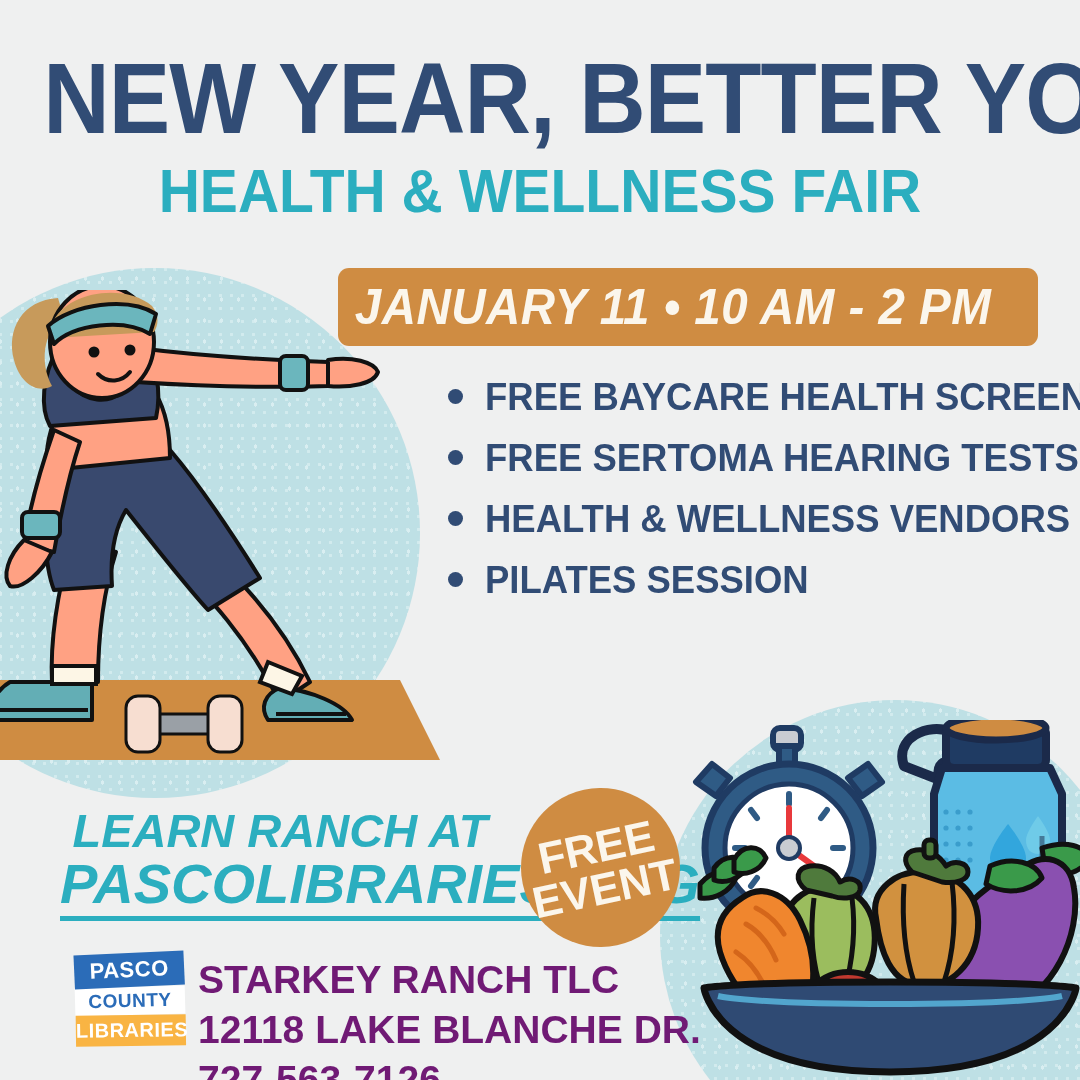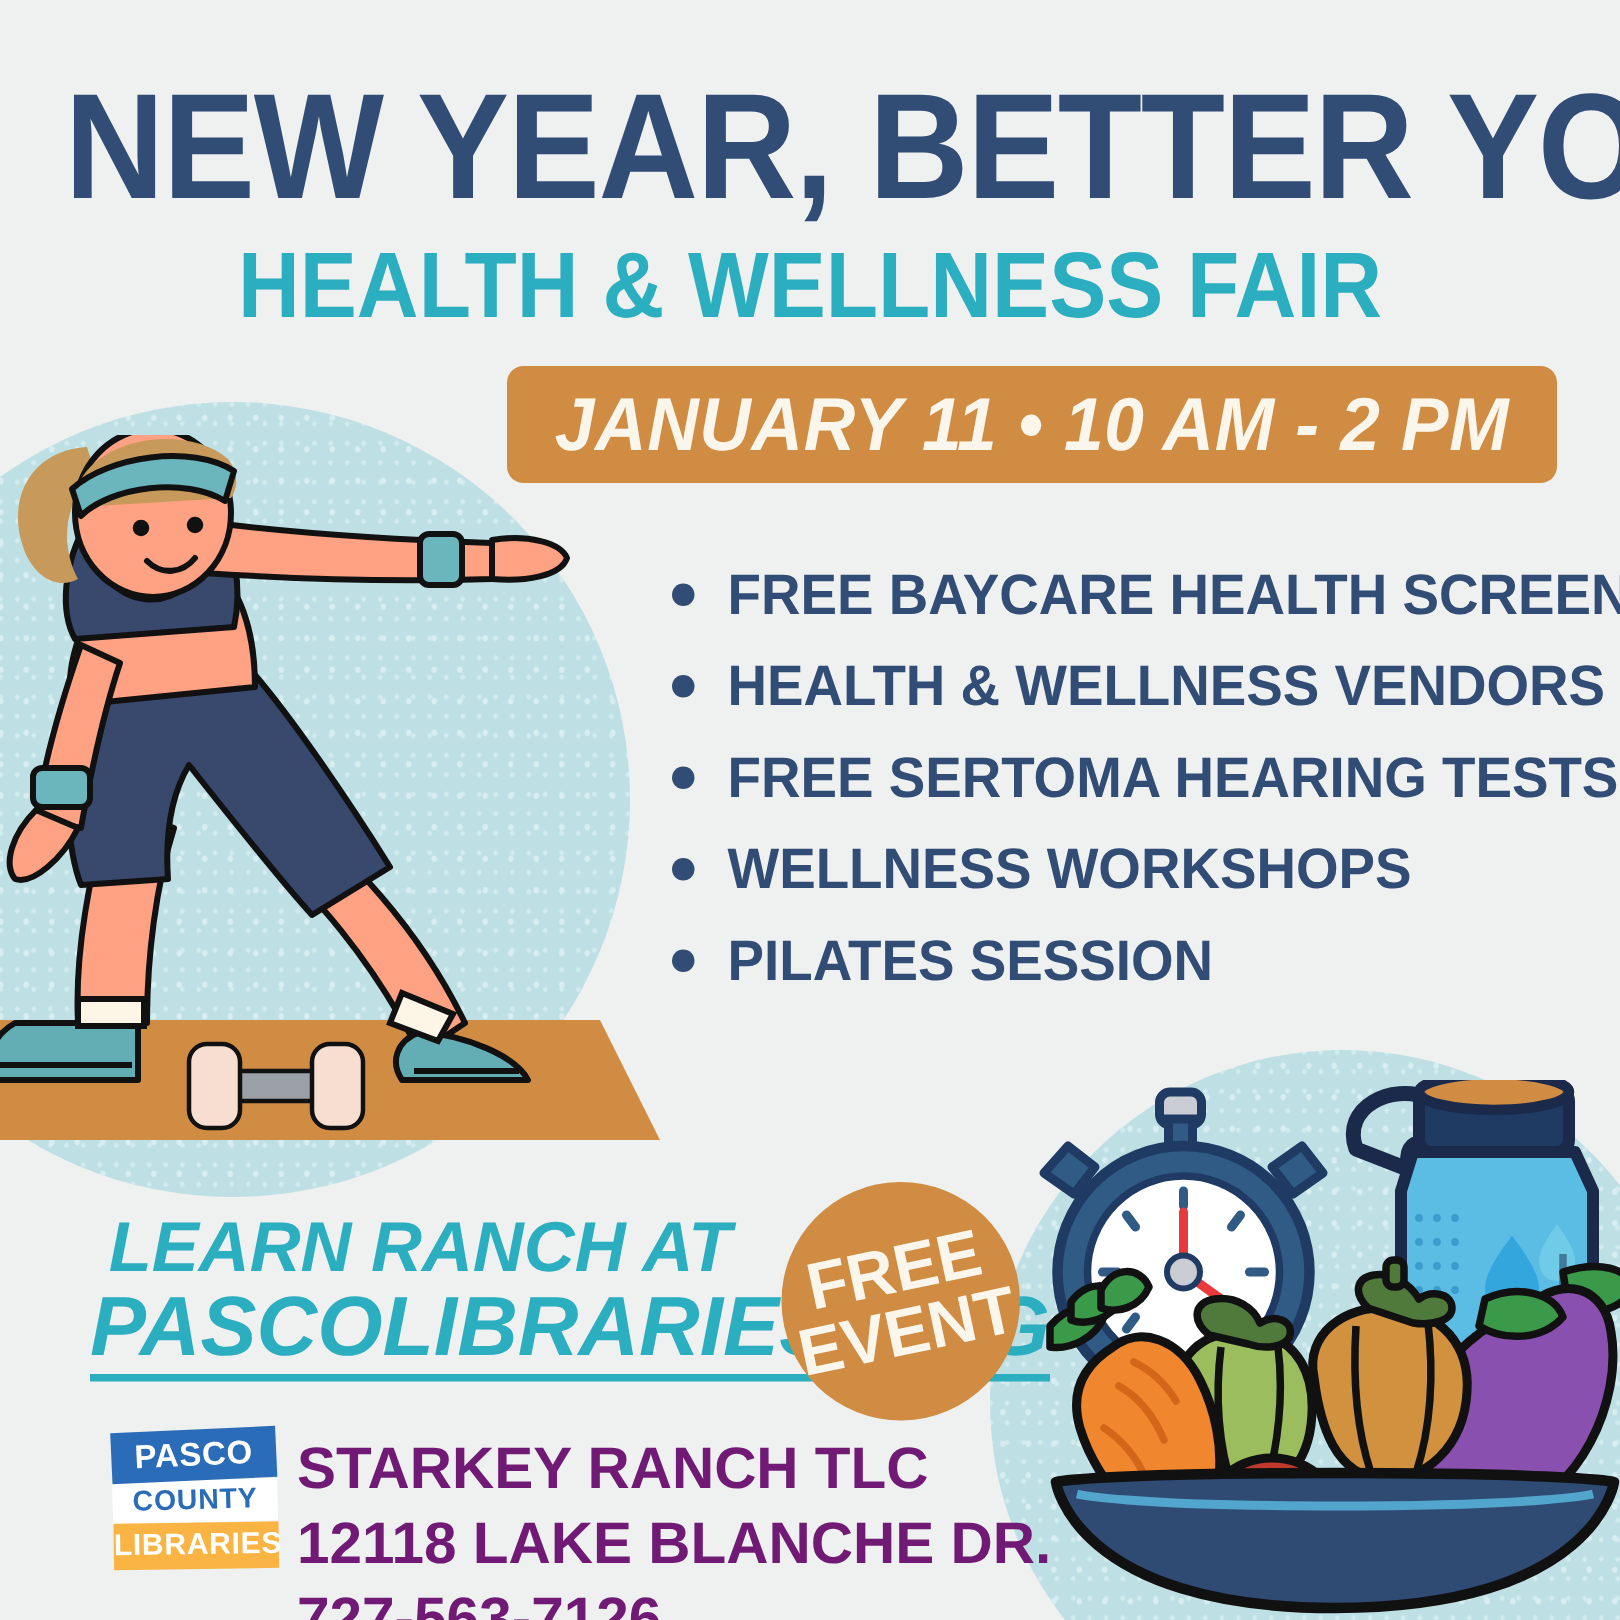--- a/index.html
+++ b/index.html
@@ -24,23 +24,23 @@
     position:absolute;left:0;top:160px;width:1080px;text-align:center;
     font-family:"Liberation Sans Narrow","Liberation Sans",sans-serif;
     font-weight:bold;font-size:62px;line-height:1;
     color:#2baebf;letter-spacing:0px;
     transform:scaleX(.92);transform-origin:center top;
     white-space:nowrap;
   }
 
   
   .date-banner{
-    position:absolute;left:338px;top:244px;width:700px;height:78px;
+    position:absolute;left:338px;top:268px;width:700px;height:78px;
     background:#cf8c42;border-radius:11px;
-    display:flex;align-items:center;justify-content:center;
+    display:flex;align-items:center;
   }
   .date-banner .txt{
     font-family:"Liberation Sans Narrow","Liberation Sans",sans-serif;
     font-weight:bold;font-style:italic;font-size:50px;
     color:#fbf6ec;letter-spacing:.5px;white-space:nowrap;
     transform:scaleX(.95);
   }
 
   
   .bullets{position:absolute;left:448px;top:366px;width:620px;}
@@ -272,29 +272,25 @@
     <div class="txt">JANUARY 11 • 10 AM - 2 PM</div>
   </div>
 
   <div class="bullets">
     <div class="bullet-row">
       <span class="bullet-dot"></span>
       <span class="bullet-label">FREE BAYCARE HEALTH SCREENINGS</span>
     </div>
     <div class="bullet-row">
       <span class="bullet-dot"></span>
-      <span class="bullet-label">HEALTH &amp; WELLNESS VENDORS</span>
-    </div>
-    <div class="bullet-row">
-      <span class="bullet-dot"></span>
       <span class="bullet-label">FREE SERTOMA HEARING TESTS</span>
     </div>
     <div class="bullet-row">
       <span class="bullet-dot"></span>
-      <span class="bullet-label">WELLNESS WORKSHOPS</span>
+      <span class="bullet-label">HEALTH &amp; WELLNESS VENDORS</span>
     </div>
     <div class="bullet-row">
       <span class="bullet-dot"></span>
       <span class="bullet-label">PILATES SESSION</span>
     </div>
   </div>
 
   <div class="learn">
     <span class="l1">LEARN RANCH AT</span>
     <span class="l2">PASCOLIBRARIES.ORG</span>

